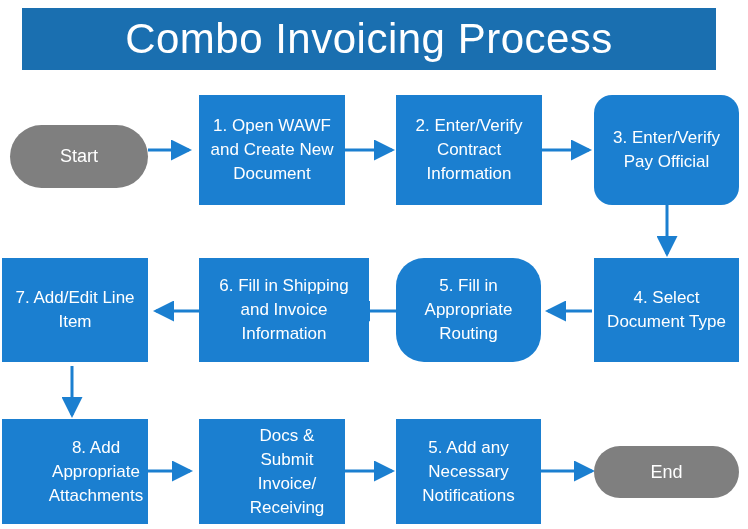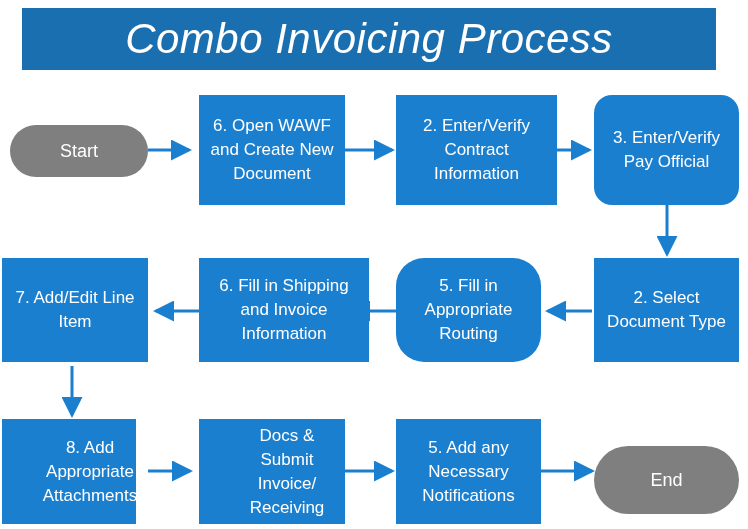--- a/index.html
+++ b/index.html
@@ -30,21 +30,20 @@
     align-items: center;
     justify-content: center;
   }
   .title-bar .title-text {
     color: #ffffff;
     font-size: 42px;
     line-height: 46px;
     font-weight: normal;
     letter-spacing: 0.5px;
     white-space: nowrap;
-    font-style: italic;
   }
   .node {
     position: absolute;
     background: #1b7fd0;
     color: #ffffff;
     display: flex;
     align-items: center;
     justify-content: center;
     text-align: center;
     font-size: 17px;
@@ -105,61 +104,61 @@
 
     <line x1="72" y1="366" x2="72" y2="415" stroke="#1b7fd0" stroke-width="3" marker-end="url(#ah)"></line>
 
     <line x1="148" y1="471" x2="190" y2="471" stroke="#1b7fd0" stroke-width="3" marker-end="url(#ah)"></line>
 
     <line x1="345" y1="471" x2="392" y2="471" stroke="#1b7fd0" stroke-width="3" marker-end="url(#ah)"></line>
 
     <line x1="541" y1="471" x2="592" y2="471" stroke="#1b7fd0" stroke-width="3" marker-end="url(#ah)"></line>
   </svg>
 
-  <div class="terminal" style="left:10px; top:125px; width:138px; height:52px;">
+  <div class="terminal" style="left:10px; top:125px; width:138px; height:63px;">
     <span>Start</span>
   </div>
 
   <div class="node" style="left:199px; top:95px; width:146px; height:110px;">
-    <span>6. Open WAWF and Create New Document</span>
+    <span>1. Open WAWF and Create New Document</span>
   </div>
 
-  <div class="node" style="left:396px; top:95px; width:161px; height:110px;">
+  <div class="node" style="left:396px; top:95px; width:146px; height:110px;">
     <span>2. Enter/Verify Contract Information</span>
   </div>
 
   <div class="node" style="left:594px; top:95px; width:145px; height:110px;border-radius:18px;">
     <span>3. Enter/Verify Pay Official</span>
   </div>
 
   <div class="node" style="left:594px; top:258px; width:145px; height:104px;">
-    <span>2. Select Document Type</span>
+    <span>4. Select Document Type</span>
   </div>
 
   <div class="node" style="left:396px; top:258px; width:145px; height:104px;border-radius:28px;">
     <span>5. Fill in Appropriate Routing</span>
   </div>
 
   <div class="node" style="left:199px; top:258px; width:170px; height:104px;">
     <span>6. Fill in Shipping and Invoice Information</span>
   </div>
 
   <div class="node" style="left:2px; top:258px; width:146px; height:104px;justify-content:flex-end;">
     <span>7. Add/Edit Line Item</span>
   </div>
 
-  <div class="node" style="left:2px; top:419px; width:134px; height:105px;padding-left:48px;">
+  <div class="node" style="left:2px; top:419px; width:146px; height:105px;padding-left:48px;">
     <span>8. Add Appropriate Attachments</span>
   </div>
 
   <div class="node" style="left:199px; top:419px; width:146px; height:105px;padding-left:36px;">
     <span>9. Review Docs &amp; Submit Invoice/ Receiving Report</span>
   </div>
 
   <div class="node" style="left:396px; top:419px; width:145px; height:105px;">
     <span>5. Add any Necessary Notifications</span>
   </div>
 
-  <div class="terminal" style="left:594px; top:446px; width:145px; height:68px;">
+  <div class="terminal" style="left:594px; top:446px; width:145px; height:52px;">
     <span>End</span>
   </div>
 
 </div>
 
 </body></html>

